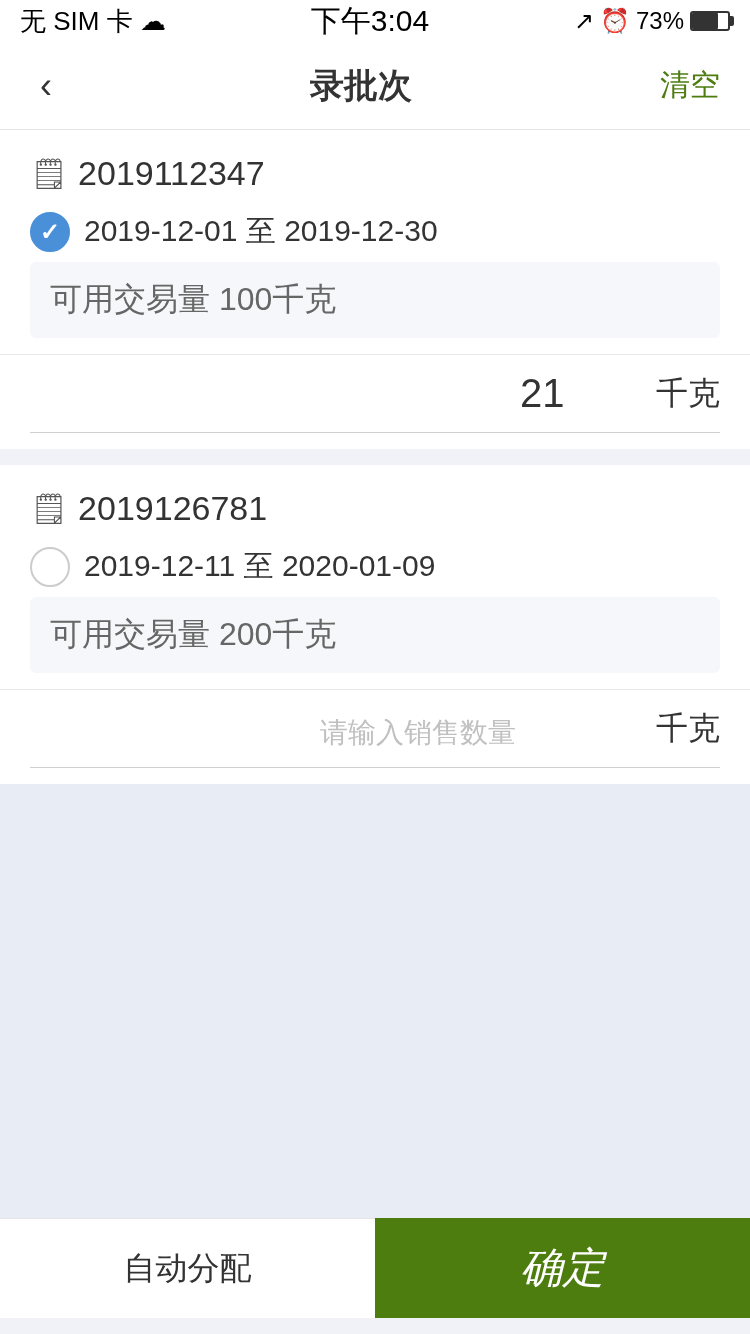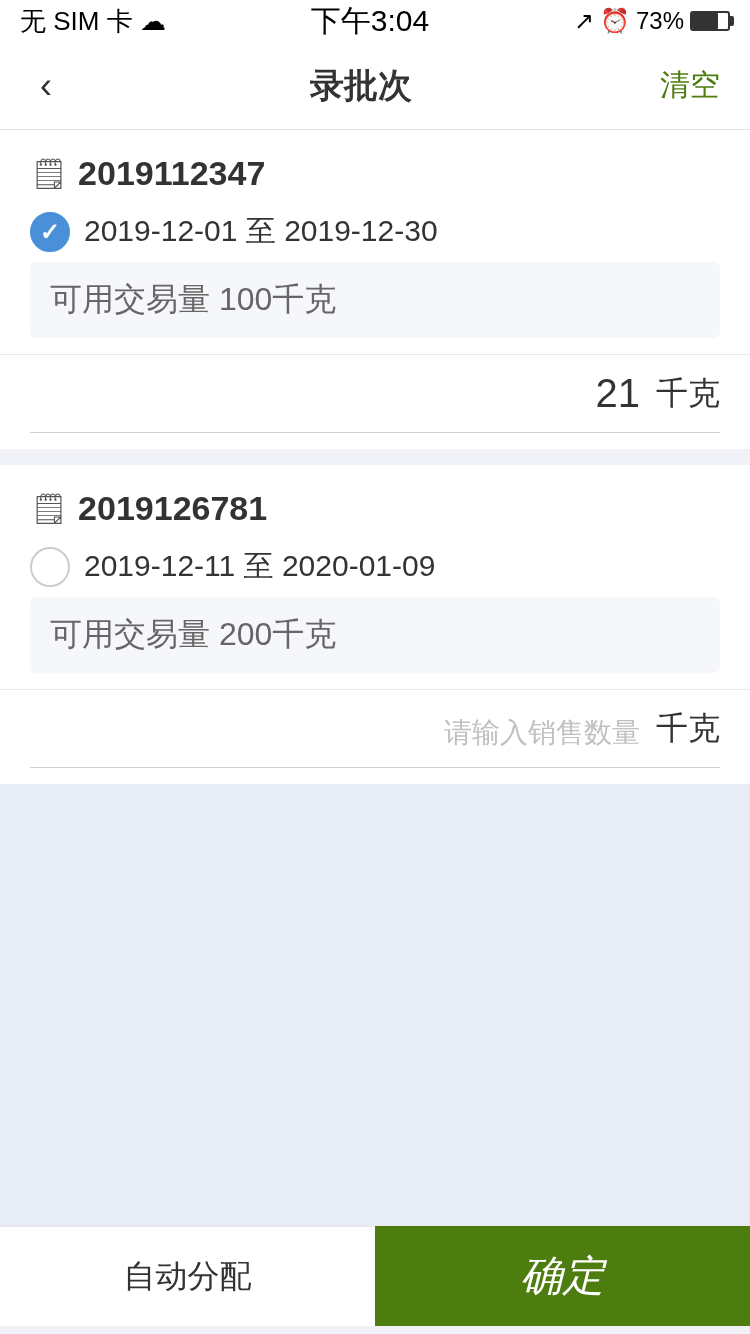--- a/index.html
+++ b/index.html
@@ -128,21 +128,21 @@
       padding: 24px 30px 10px 30px;
       gap: 10px;
     }
     .batch-icon {
       font-size: 30px;
       color: #555;
     }
     .batch-number {
       font-size: 34px;
       color: #333;
-      font-weight: 700;
+      font-weight: 400;
     }
     .batch-date-row {
       display: flex;
       align-items: center;
       padding: 8px 30px 10px 30px;
       gap: 14px;
     }
     .radio-btn {
       width: 40px;
       height: 40px;
@@ -184,21 +184,21 @@
       align-items: center;
       justify-content: flex-end;
       padding: 16px 30px;
       gap: 16px;
       border-top: 1px solid #e8e8e8;
     }
     .qty-input {
       font-size: 40px;
       color: #333;
       font-weight: 500;
-      text-align: right;
+      text-align: left;
       border: none;
       outline: none;
       background: transparent;
       width: 120px;
     }
     .qty-input::placeholder {
       color: #c0c0c0;
       font-size: 28px;
     }
     .qty-unit {
@@ -220,21 +220,21 @@
     
     .empty-space {
       background: #e8ecf4;
       flex: 1;
       min-height: 400px;
     }
 
     
     .bottom-bar {
       position: fixed;
-      bottom: 8px;
+      bottom: 16px;
       left: 0;
       width: 750px;
       height: 100px;
       display: flex;
     }
     .btn-auto {
       flex: 1;
       background: #fff;
       border: none;
       font-size: 32px;

